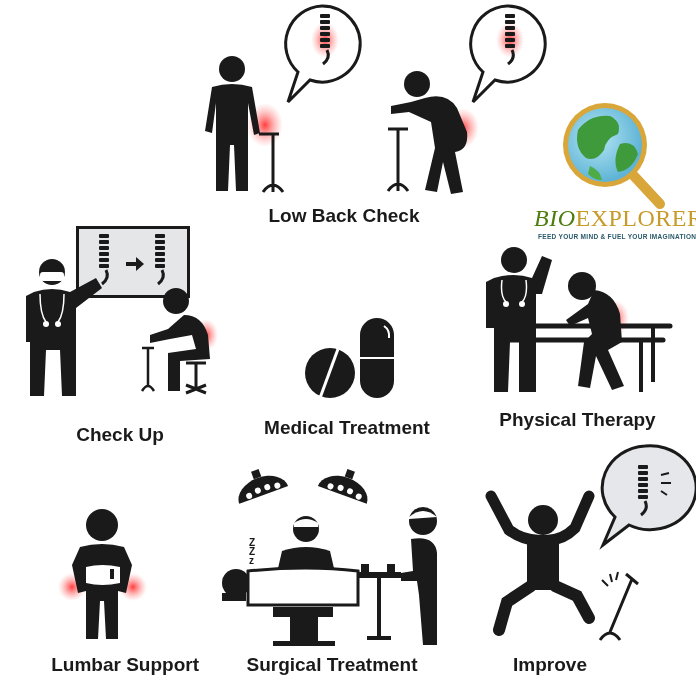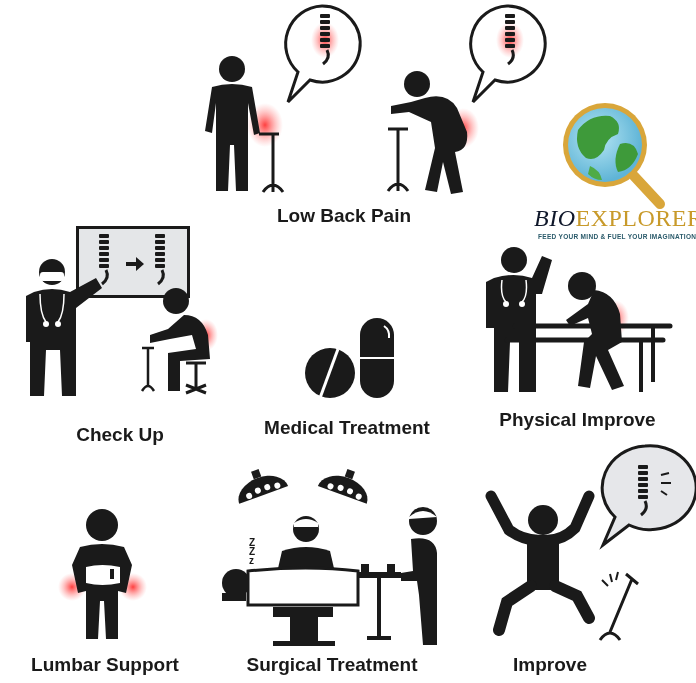--- a/index.html
+++ b/index.html
@@ -1,21 +1,21 @@
 <!DOCTYPE html>
 <html><head>
 <meta charset="utf-8">
 <style>
   html,body{margin:0;padding:0;background:#fff;}
   body{width:696px;height:683px;position:relative;overflow:hidden;font-family:"Liberation Sans",sans-serif;}
   .abs{position:absolute;margin-left:17px;}
   .label{position:absolute;font-family:"Liberation Sans",sans-serif;font-weight:bold;font-size:19px;color:#1a1a1a;text-align:center;white-space:nowrap;}
   svg{position:absolute;overflow:visible;}
   .logo-title{position:absolute;font-family:"Liberation Serif",serif;font-size:24px;letter-spacing:0.5px;white-space:nowrap;}
-  .logo-bio{color:#0f172a;font-style:italic;}
+  .logo-bio{color:#4d7c0f;font-style:italic;}
   .logo-exp{color:#c89a2a;}
   .logo-tag{position:absolute;font-family:"Liberation Sans",sans-serif;font-size:6.5px;font-weight:bold;color:#2a5a6a;letter-spacing:0.3px;white-space:nowrap;}
 </style>
 </head>
 <body>
 
 <svg width="0" height="0" style="position:absolute">
   <defs>
     <radialGradient id="glow" cx="50%" cy="50%" r="50%">
       <stop offset="0%" stop-color="#ff2a2a" stop-opacity="0.9"></stop>
@@ -61,21 +61,21 @@
   </svg>
   <svg style="left:386px;top:125px" width="30" height="70">
     <path d="M2 4 L22 4 M12 4 L12 58 M2 66 Q12 52 22 66 M12 58 L12 66" stroke="#1a1a1a" stroke-width="3" fill="none"></path>
   </svg>
   <svg style="left:465px;top:2px" width="85" height="105">
     <path d="M42 4 A38 38 0 1 1 30 78 L8 100 L18 70 A38 38 0 0 1 42 4 Z" fill="#fff" stroke="#1a1a1a" stroke-width="3"></path>
     <ellipse cx="45" cy="38" rx="14" ry="18" fill="url(#glow)"></ellipse>
     <use href="#spine" x="45" y="12"></use>
   </svg>
 
-  <div class="label" style="left:262px;top:205px;width:164px;">Low Back Pain</div>
+  <div class="label" style="left:262px;top:205px;width:164px;">Low Back Check</div>
 </div>
 
 <div>
   <svg style="left:560px;top:100px" width="110" height="110">
     <circle cx="45" cy="45" r="42" fill="#d9a63a"></circle>
     <circle cx="45" cy="45" r="37" fill="url(#globeg)"></circle>
     <path d="M18 30 Q30 14 50 16 Q62 22 58 34 Q46 38 44 50 Q36 62 26 58 Q14 48 18 30 Z" fill="#3e9a3a"></path>
     <path d="M60 44 Q74 40 78 54 Q72 70 58 72 Q52 60 60 44 Z" fill="#3e9a3a"></path>
     <path d="M30 66 Q40 70 42 80 Q34 80 28 74 Z" fill="#4fab45"></path>
     <path d="M74 76 L100 104" stroke="#d9a63a" stroke-width="10" stroke-linecap="round"></path>
@@ -138,33 +138,33 @@
     <line x1="2" y1="22" x2="158" y2="22" stroke="#1a1a1a" stroke-width="5" stroke-linecap="round"></line>
     <line x1="26" y1="8" x2="26" y2="64" stroke="#1a1a1a" stroke-width="4"></line>
     <line x1="16" y1="22" x2="16" y2="74" stroke="#1a1a1a" stroke-width="4"></line>
     <line x1="148" y1="8" x2="148" y2="64" stroke="#1a1a1a" stroke-width="4"></line>
     <line x1="136" y1="22" x2="136" y2="74" stroke="#1a1a1a" stroke-width="4"></line>
   </svg>
   <svg style="left:560px;top:268px" width="80" height="125">
     <circle cx="22" cy="18" r="14" fill="#1a1a1a"></circle>
     <path d="M34 22 Q54 24 60 46 L62 74 L48 82 L64 118 L52 122 L36 88 L30 120 L18 118 L24 74 L32 66 L28 50 L10 58 L6 52 L28 36 Z" fill="#1a1a1a"></path>
   </svg>
-  <div class="label" style="left:485px;top:409px;width:185px;">Physical Improve</div>
+  <div class="label" style="left:485px;top:409px;width:185px;">Physical Therapy</div>
 </div>
 
 <div>
   <svg style="left:60px;top:505px" width="85" height="140">
     <ellipse cx="12" cy="82" rx="14" ry="14" fill="url(#glow)"></ellipse>
     <ellipse cx="73" cy="82" rx="14" ry="14" fill="url(#glow)"></ellipse>
     <circle cx="42" cy="20" r="16" fill="#1a1a1a"></circle>
     <path d="M20 42 Q42 36 64 42 L72 60 L66 88 L58 86 L58 134 L46 134 L44 96 L40 96 L38 134 L26 134 L26 86 L18 88 L12 60 Z" fill="#1a1a1a"></path>
     <path d="M26 62 Q42 58 60 62 L60 78 Q42 82 26 78 Z" fill="#fff"></path>
     <rect x="50" y="64" width="4" height="10" fill="#1a1a1a"></rect>
   </svg>
-  <div class="label" style="left:20px;top:654px;width:170px;">Lumbar Support</div>
+  <div class="label" style="left:29px;top:654px;width:170px;text-align:right;">Lumbar Support</div>
 </div>
 
 <div>
   <svg style="left:233px;top:465px" width="140" height="50">
     <g transform="rotate(-20 30 28)">
       <rect x="26" y="4" width="8" height="8" fill="#1a1a1a"></rect>
       <path d="M4 30 A26 18 0 0 1 56 30 Z" fill="#1a1a1a"></path>
       <circle cx="16" cy="26" r="3" fill="#fff"></circle>
         <circle cx="26" cy="24" r="3" fill="#fff"></circle>
         <circle cx="36" cy="24" r="3" fill="#fff"></circle>

